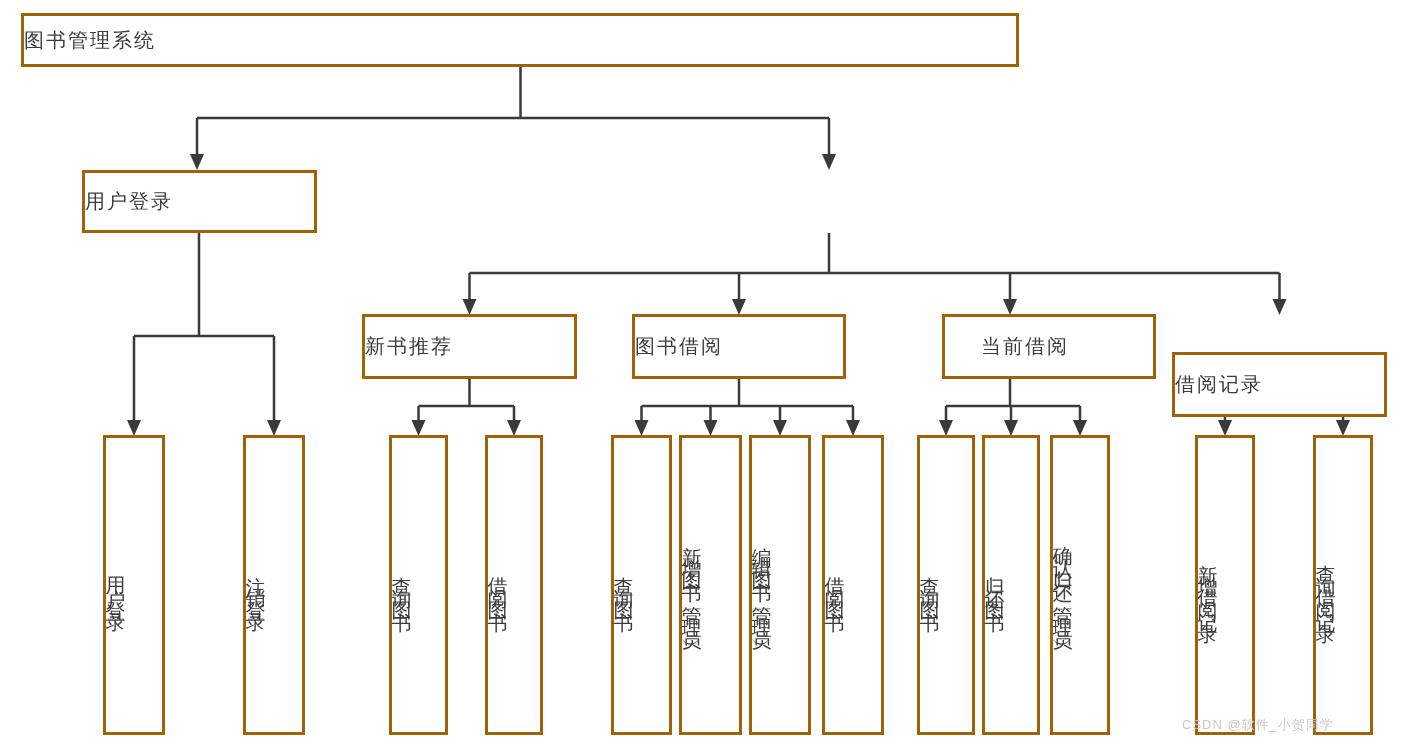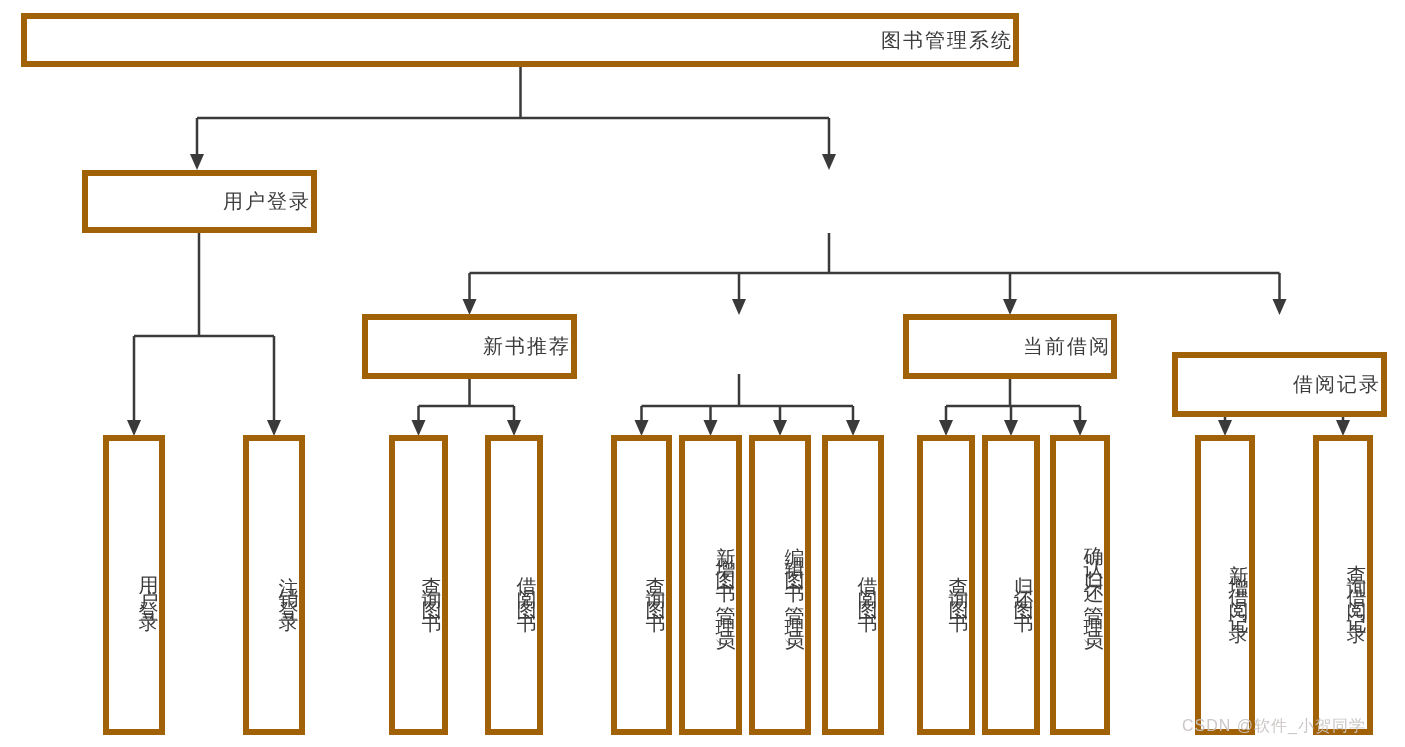--- a/index.html
+++ b/index.html
@@ -7,23 +7,23 @@
     position:relative;
     width:1405px;height:747px;
     background:#ffffff;
     font-family:"Liberation Sans", sans-serif;
     overflow:hidden;
   }
   .connectors{position:absolute;left:0;top:0;z-index:0;}
   .node{
     position:absolute;
     box-sizing:border-box;
-    border:6px solid #a16207;
+    border:3px solid #a16207;
     background:#ffffff;
-    display:flex;align-items:center;justify-content:flex-end;
+    display:flex;align-items:center;justify-content:flex-start;
     z-index:1;
     color:#3c3c3c;
   }
   .node-h span{
     font-size:20px;
     letter-spacing:2px;
     color:#3c3c3c;
     white-space:nowrap;
   }
   .root{left:21px;top:13px;width:998px;height:54px;}
@@ -36,21 +36,21 @@
     font-size:20px;
     letter-spacing:12px;
     line-height:1;
     color:#3c3c3c;
     white-space:nowrap;
   }
   .watermark{
     position:absolute;
     left:1182px;top:716px;
     z-index:3;
-    font-size:16px;
+    font-size:13px;
     color:rgba(201,195,195,0.95);
     letter-spacing:1px;
     white-space:nowrap;
   }
 </style>
 </head>
 <body>
 
 <div class="stage">
 
@@ -91,21 +91,24 @@
     <span>图书管理系统</span>
   </div>
 
   <div class="node node-h lvl2" style="left:82px;width:235px;">
     <span>用户登录</span>
   </div>
 
   <div class="node node-h lvl3" style="left:362px;width:215px;">
     <span>新书推荐</span>
   </div>
-  <div class="node node-h lvl3" style="left:903px;width:214px;">
+  <div class="node node-h lvl3" style="left:632px;width:214px;">
+    <span>图书借阅</span>
+  </div>
+  <div class="node node-h lvl3" style="left:942px;width:214px;padding-left:36px;">
     <span>当前借阅</span>
   </div>
   <div class="node node-h lvl3" style="left:1172px;width:215px;margin-top:38px;">
     <span>借阅记录</span>
   </div>
 
   <div class="node leaf" style="left:103px;width:62px;">
     <span>用户登录</span>
   </div>
   <div class="node leaf" style="left:243px;width:62px;">

